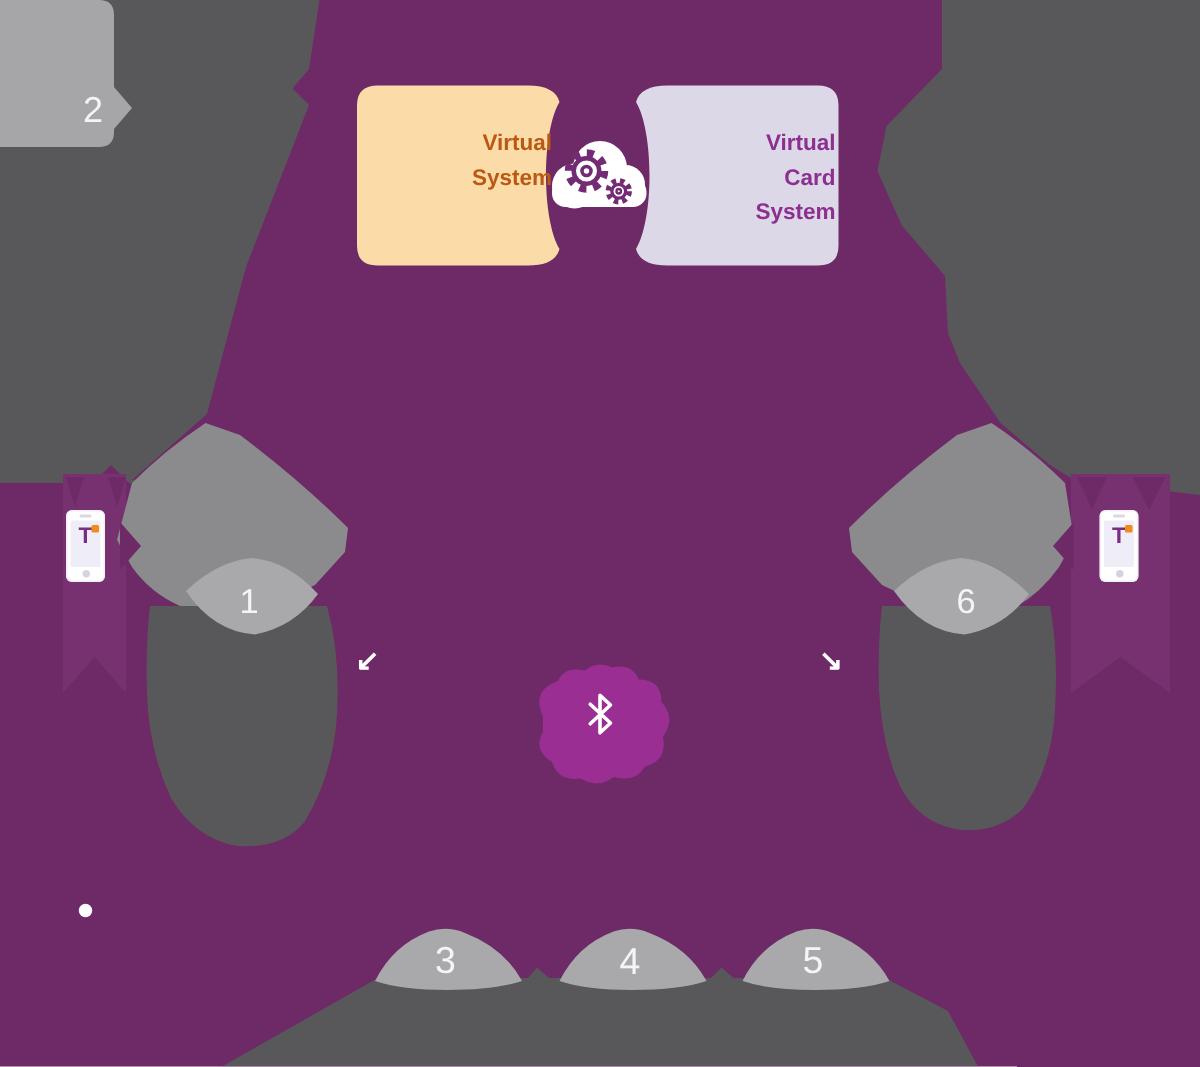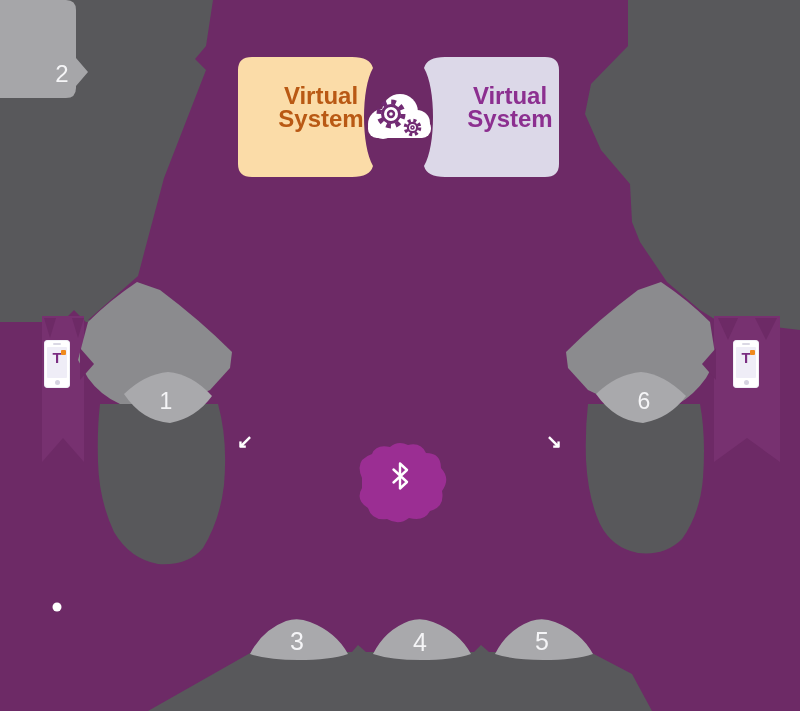--- a/index.html
+++ b/index.html
@@ -12,22 +12,22 @@
   .num{
     position:absolute;transform:translate(-50%,-50%);
     color:#F5F5F7;font-size:25px;font-weight:400;line-height:1;
   }
   .num.small{font-size:23px;}
   .arrow{
     position:absolute;transform:translate(-50%,-50%);
     color:#FFFFFF;font-size:19px;font-weight:bold;line-height:1;
   }
   .boxlabel{
-    position:absolute;width:130px;text-align:center;
-    font-size:24px;font-weight:bold;line-height:23px;letter-spacing:0;padding-left:18px;
+    position:absolute;width:130px;text-align:right;
+    font-size:15px;font-weight:bold;line-height:23px;letter-spacing:0;
   }
   .boxlabel.terminal{color:#B95914;left:238px;top:84px;}
   .boxlabel.card{color:#8C2F90;left:427px;top:84px;}
   .phone{
     position:absolute;width:26px;height:48px;background:#FFFFFF;
     border-radius:4px;box-shadow:0 0 0 1px rgba(230,228,240,.6) inset;
   }
   .phone .screen{
     position:absolute;left:3px;right:3px;top:7px;bottom:10px;
     background:#EFEDF7;border-radius:1px;
@@ -133,20 +133,21 @@
 
     <circle cx="57" cy="607" r="4.5" fill="#FFFFFF"></circle>
   </svg>
 
   <div class="boxlabel terminal">
     <div>Virtual</div>
     <div>System</div>
   </div>
   <div class="boxlabel card">
     <div>Virtual</div>
+    <div>Card</div>
     <div>System</div>
   </div>
 
   <span class="num" style="left:62px;top:74px;font-size:24px;">2</span>
   <span class="num small" style="left:166px;top:401px;">1</span>
   <span class="num small" style="left:644px;top:401px;">6</span>
   <span class="num" style="left:297px;top:641px;">3</span>
   <span class="num" style="left:420px;top:642px;">4</span>
   <span class="num" style="left:542px;top:641px;">5</span>
 

